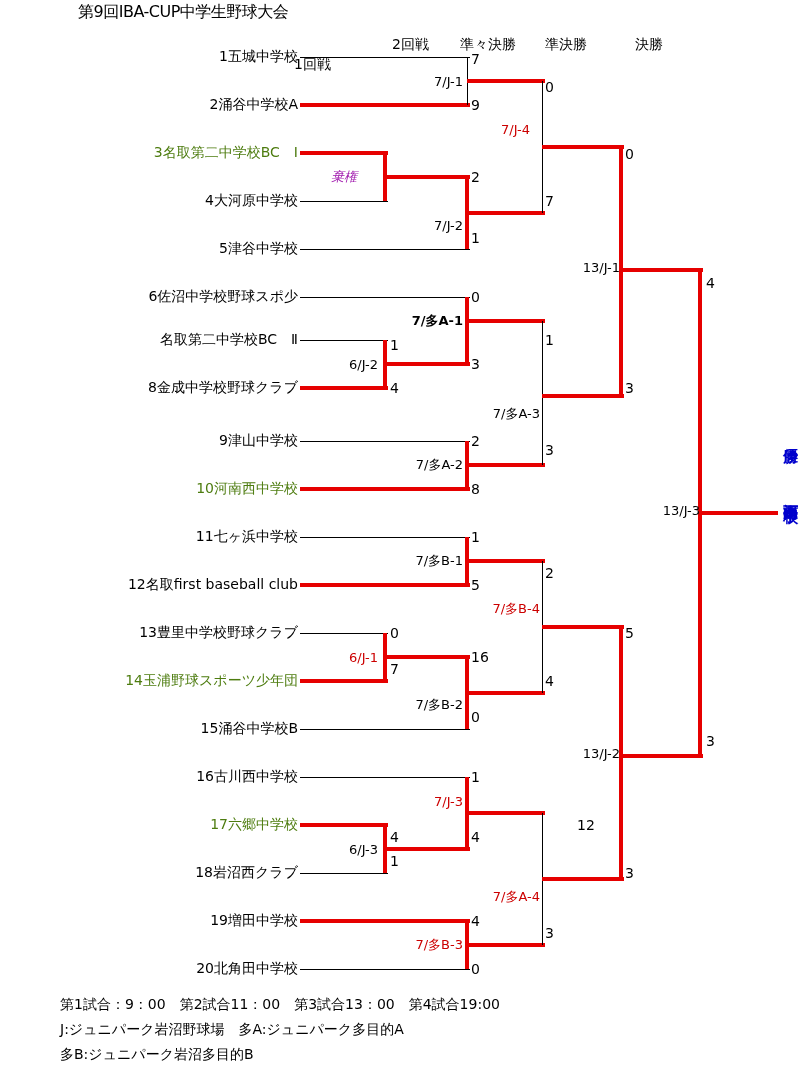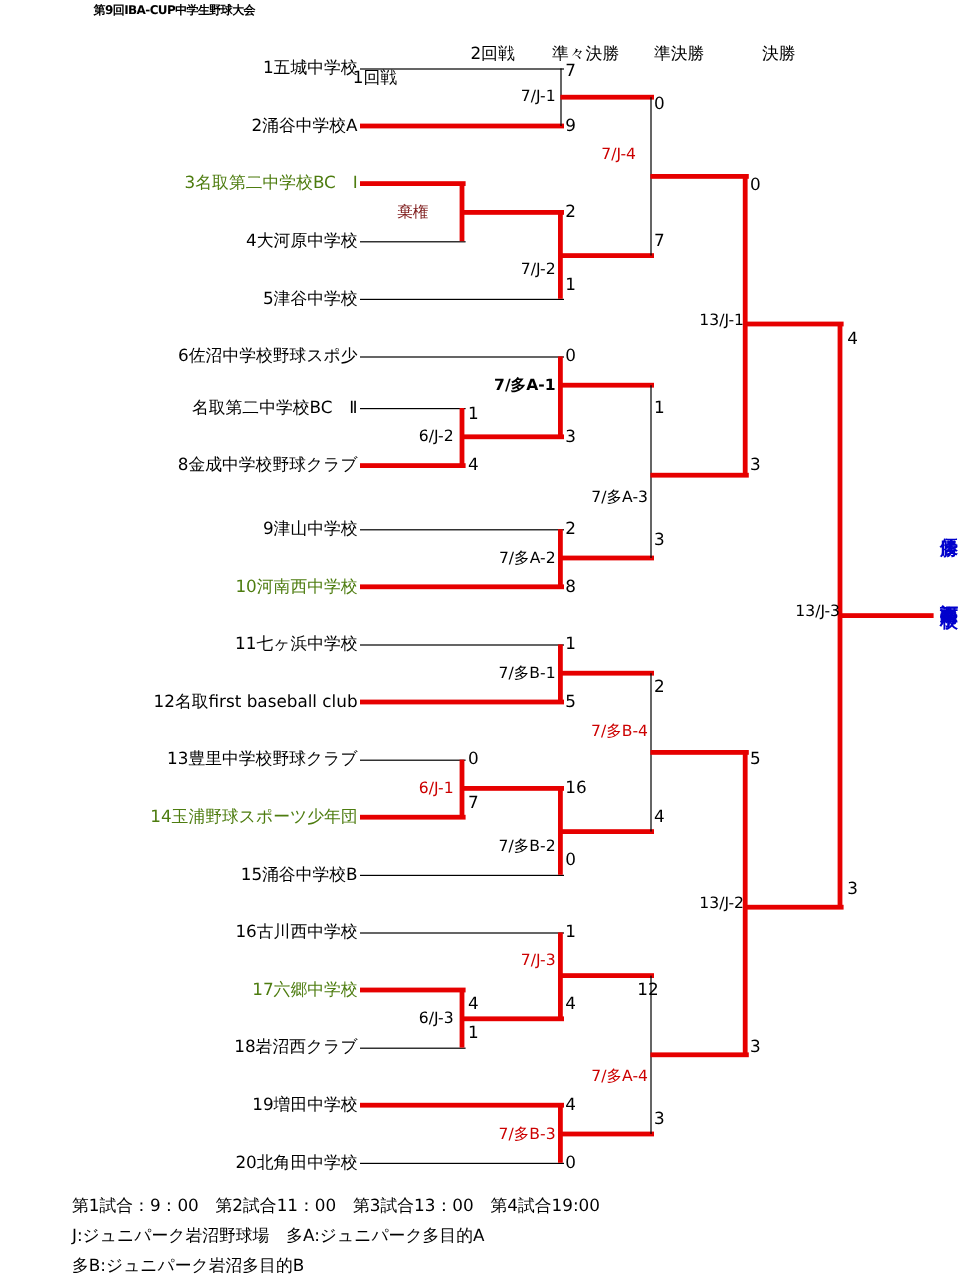--- a/index.html
+++ b/index.html
@@ -1,19 +1,19 @@
 <!DOCTYPE html>
 <html><head>
 <meta charset="utf-8">
 <style>
   html,body{margin:0;padding:0;background:#fff;}
   body{font-family:"DejaVu Sans","Liberation Sans",sans-serif;}
   #root{position:relative;width:808px;height:1067px;background:#fff;overflow:hidden;}
 
-  .title{position:absolute;left:78px;top:2px;font-size:10px;font-weight:bold;
+  .title{position:absolute;left:78px;top:2px;font-size:16px;font-weight:normal;
          font-family:"DejaVu Sans","Liberation Sans",sans-serif;color:#000;white-space:nowrap;letter-spacing:-0.5px;}
 
   .round-hdr{position:absolute;font-size:14px;color:#000;white-space:nowrap;
              font-family:"DejaVu Sans","Liberation Sans",sans-serif;}
 
   .team{position:absolute;font-size:14px;color:#000;white-space:nowrap;text-align:right;
         font-family:"DejaVu Sans","Liberation Sans",sans-serif;transform:translateY(-50%);}
   .team.win{color:#4d7c0f;font-weight:normal;}
 
   
@@ -22,22 +22,22 @@
   .h.r{background:#E60000;}
   .v.r{background:#E60000;}
 
   .score{position:absolute;font-size:14px;color:#000;white-space:nowrap;
          font-family:"DejaVu Sans","Liberation Sans",sans-serif;transform:translateY(-50%);}
 
   .mlabel{position:absolute;font-size:13px;color:#000;white-space:nowrap;text-align:right;
           font-family:"DejaVu Sans","Liberation Sans",sans-serif;transform:translateY(-50%);}
   .mlabel.red{color:#CC0000;}
 
-  .kiken{position:absolute;font-size:13px;color:#7f1d1d;white-space:nowrap;
-         font-family:"DejaVu Sans","Liberation Sans",sans-serif;transform:translateY(-50%);}
+  .kiken{position:absolute;font-size:13px;color:#a21caf;white-space:nowrap;
+         font-family:"DejaVu Sans","Liberation Sans",sans-serif;transform:translateY(-50%);font-style:italic;}
 
   .champ{position:absolute;color:#0000CC;font-weight:bold;font-size:15px;
          font-family:"DejaVu Sans","Liberation Sans",sans-serif;
          writing-mode:vertical-rl;text-orientation:upright;line-height:1.05;letter-spacing:1px;}
 
   .foot{position:absolute;font-size:14px;color:#000;white-space:nowrap;
         font-family:"DejaVu Sans","Liberation Sans",sans-serif;}
 </style>
 </head>
 <body>
@@ -159,21 +159,21 @@
       <div class="score" style="left: 390px; top: 633px;">0</div>
       <div class="score" style="left: 390px; top: 669px;">7</div>
       <div class="score" style="left: 471px; top: 657px;">16</div>
       <div class="score" style="left: 471px; top: 717px;">0</div>
       <div class="score" style="left: 545px; top: 681px;">4</div>
       <div class="score" style="left: 625px; top: 633px;">5</div>
       <div class="score" style="left: 471px; top: 777px;">1</div>
       <div class="score" style="left: 390px; top: 837px;">4</div>
       <div class="score" style="left: 471px; top: 837px;">4</div>
       <div class="score" style="left: 390px; top: 861px;">1</div>
-      <div class="score" style="left: 531px; top: 825px;">12</div>
+      <div class="score" style="left: 577px; top: 825px;">12</div>
       <div class="score" style="left: 471px; top: 921px;">4</div>
       <div class="score" style="left: 471px; top: 969px;">0</div>
       <div class="score" style="left: 545px; top: 933px;">3</div>
       <div class="score" style="left: 625px; top: 873px;">3</div>
       <div class="score" style="left: 706px; top: 741px;">3</div>
     </div>
   <div id="mlabels">
       <div class="mlabel" style="right: 345px; top: 81px;">7/J-1</div>
       <div class="kiken" style="left: 331px; top: 177px;">棄権</div>
       <div class="mlabel" style="right: 345px; top: 225px;">7/J-2</div>

